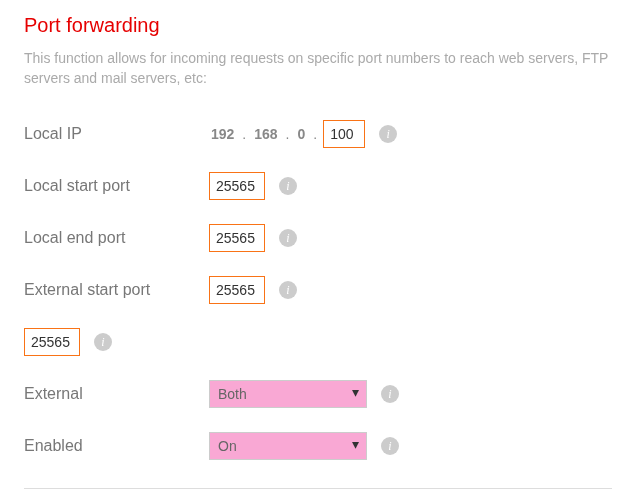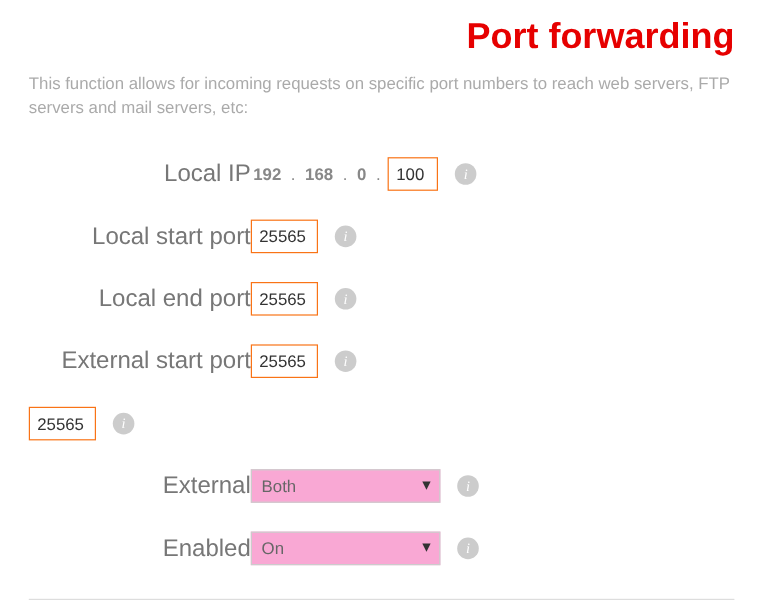--- a/index.html
+++ b/index.html
@@ -5,44 +5,43 @@
     * { box-sizing: border-box; margin: 0; padding: 0; }
     body {
       font-family: -apple-system, BlinkMacSystemFont, "Segoe UI", Arial, sans-serif;
       width: 636px;
       height: 500px;
       background: #fff;
       padding: 14px 24px 20px 24px;
       color: #555;
     }
     .title {
-      text-align: right;
+      text-align: left;
       color: #e60000;
-      font-size: 30px;
-      font-weight: 700;
+      font-size: 20px;
+      font-weight: 400;
       margin-bottom: 12px;
     }
     .desc {
       color: #aaa;
       font-size: 14px;
       line-height: 1.4;
       margin-bottom: 22px;
     }
     .row {
       display: flex;
       align-items: center;
       min-height: 48px;
       margin-bottom: 4px;
     }
     .label {
       width: 185px;
       color: #777;
-      font-size: 20px;
+      font-size: 16px;
       flex-shrink: 0;
-      text-align: right;
     }
     .octets {
       display: inline-flex;
       align-items: center;
       color: #888;
       font-size: 14px;
       gap: 2px;
     }
     .dot { padding: 0 4px; color: #888; }
     .oct { padding: 0 2px; color:#888;font-weight:bold; }

